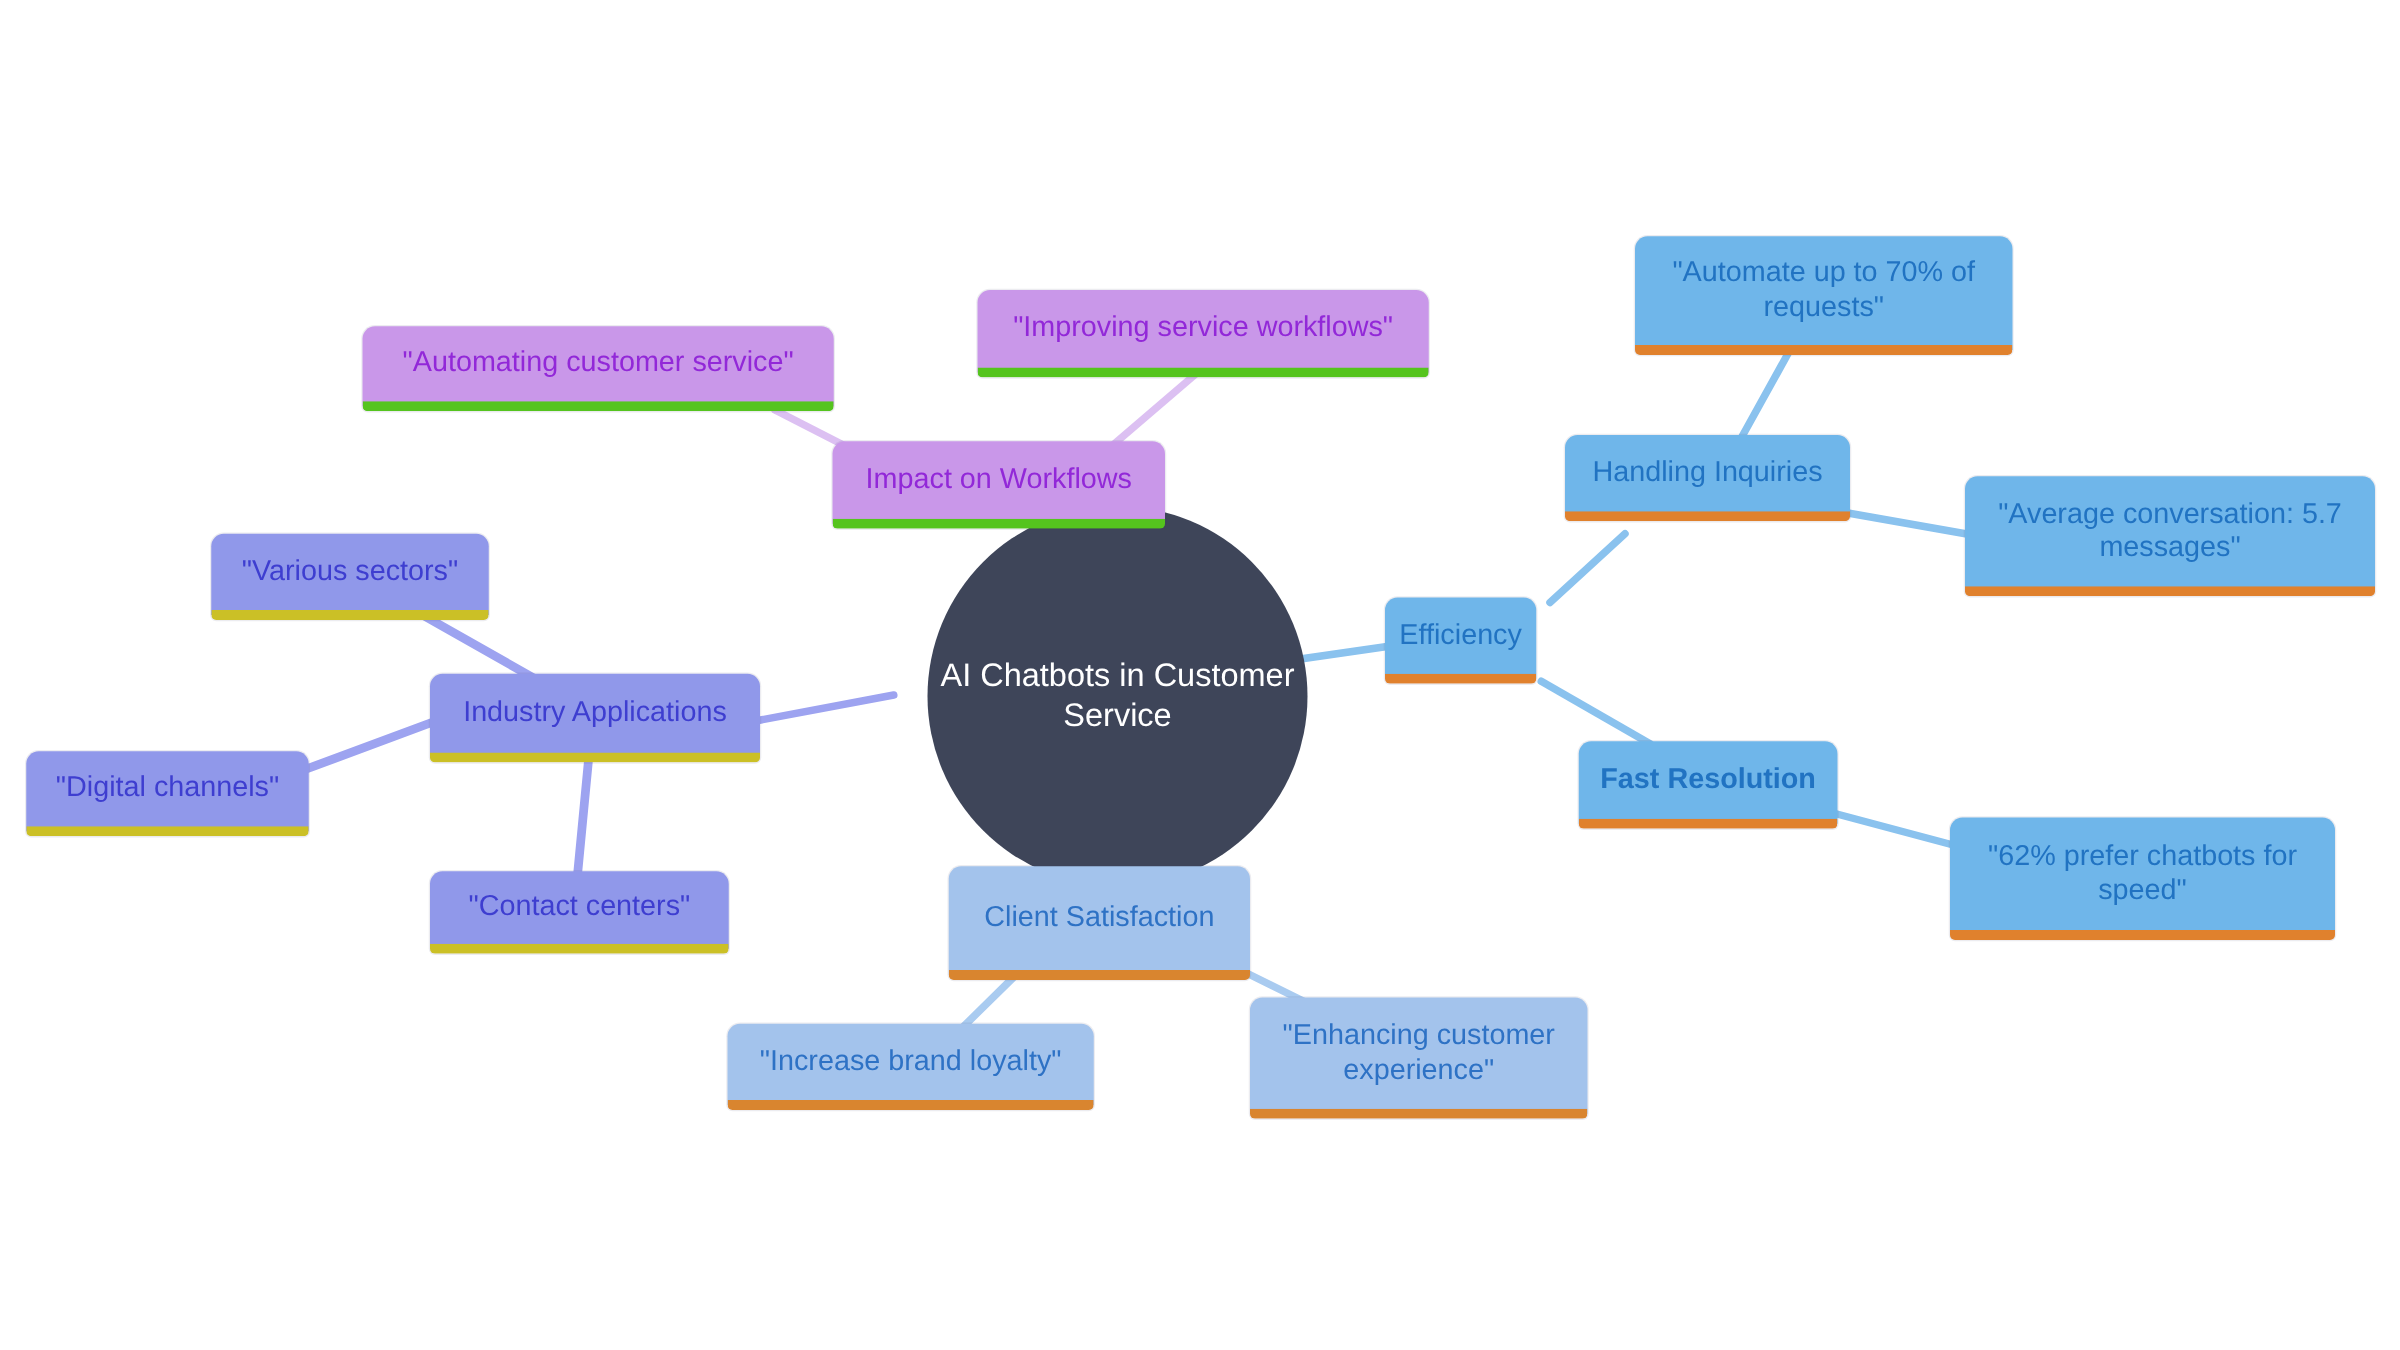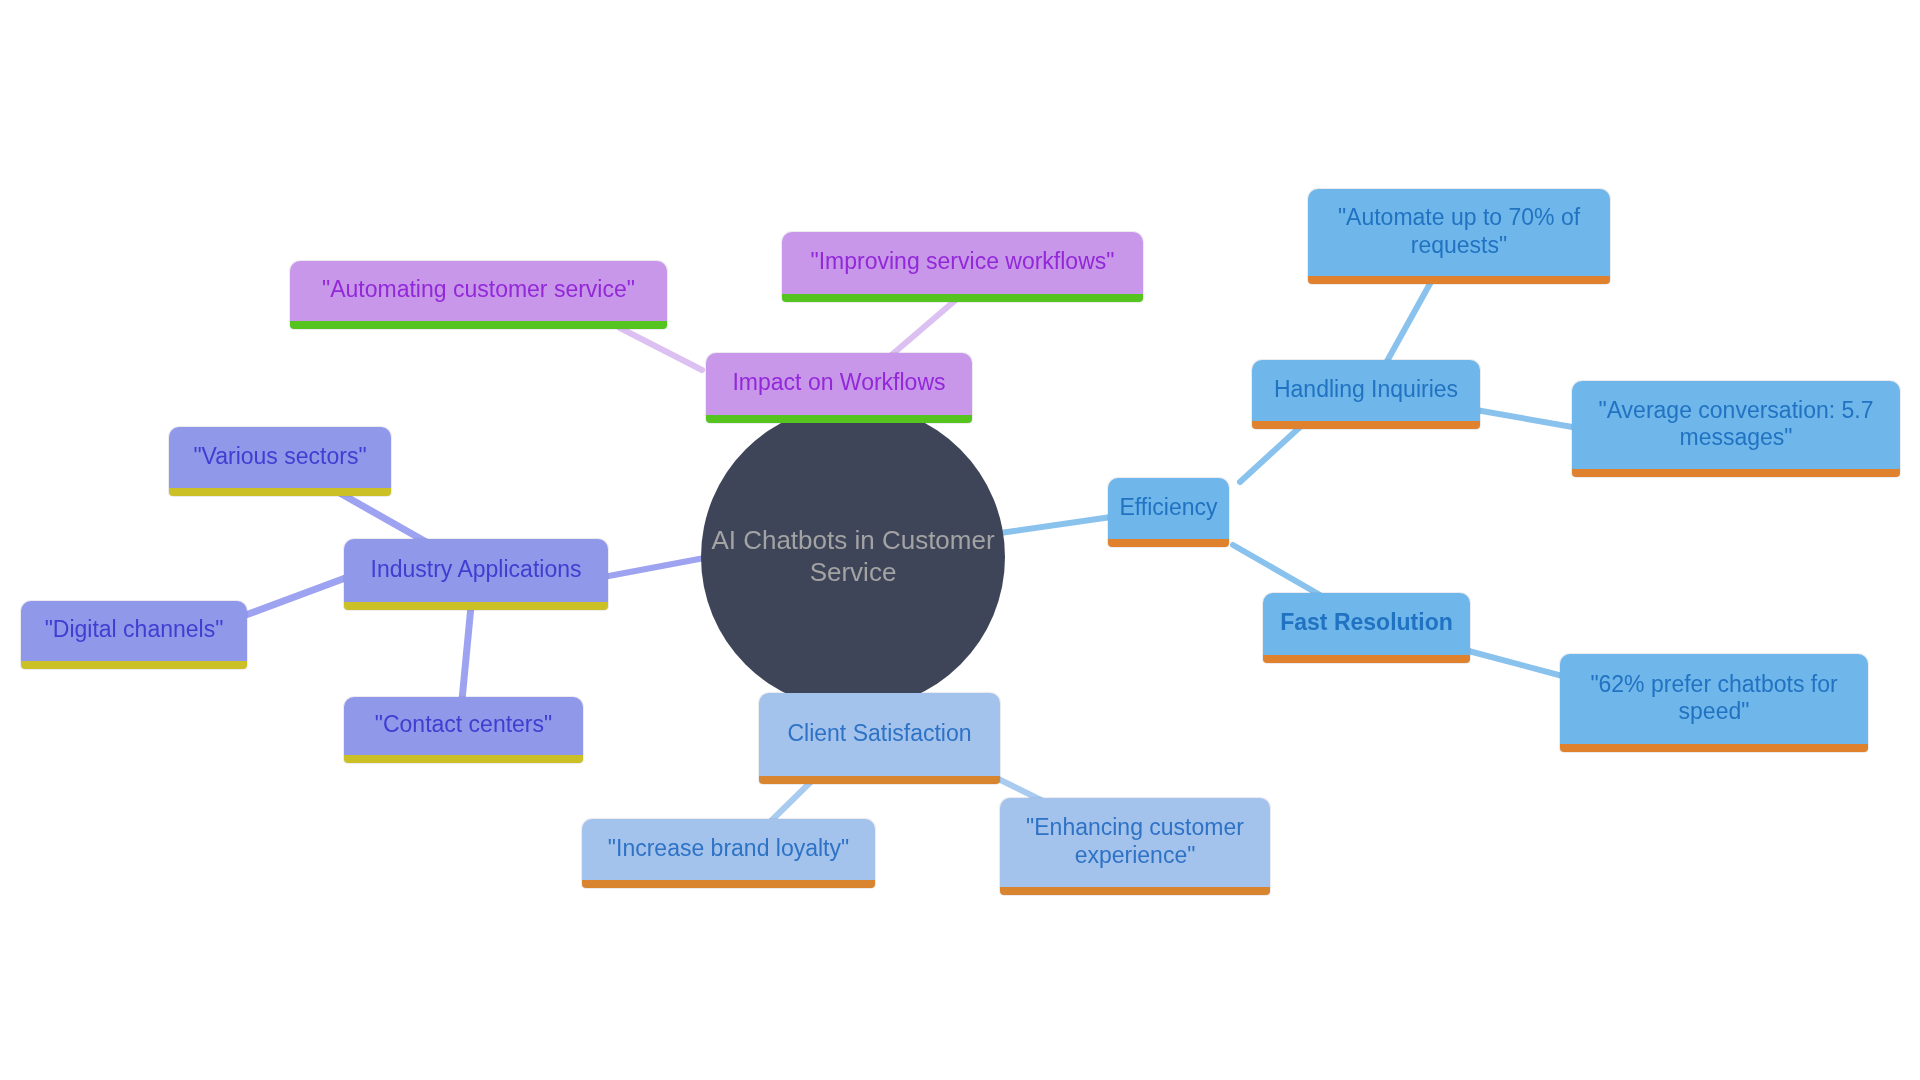--- a/index.html
+++ b/index.html
@@ -42,34 +42,34 @@
     <line x1="1240" y1="482" x2="1300" y2="427" stroke-width="6" stroke-linecap="round" style="stroke: rgb(138, 194, 238);"></line>
     <line x1="1432" y1="280" x2="1386" y2="363" stroke-width="6" stroke-linecap="round" style="stroke: rgb(138, 194, 238);"></line>
     <line x1="1476" y1="410" x2="1578" y2="428" stroke-width="6" stroke-linecap="round" style="stroke: rgb(138, 194, 238);"></line>
     <line x1="1233" y1="545" x2="1320" y2="595" stroke-width="6" stroke-linecap="round" style="stroke: rgb(138, 194, 238);"></line>
     <line x1="1465" y1="650" x2="1570" y2="678" stroke-width="6" stroke-linecap="round" style="stroke: rgb(138, 194, 238);"></line>
 
     <line x1="833" y1="760" x2="770" y2="822" stroke-width="6" stroke-linecap="round" style="stroke: rgb(169, 203, 240);"></line>
     <line x1="960" y1="760" x2="1045" y2="802" stroke-width="6" stroke-linecap="round" style="stroke: rgb(169, 203, 240);"></line>
   </svg>
 
-  <div class="center-node" style="left: 701px; top: 405px; width: 304px; height: 304px; background-color: rgb(62, 69, 89); color: #a3a3a3;">AI Chatbots in Customer
+  <div class="center-node" style="left: 742px; top: 405px; width: 304px; height: 304px; background-color: rgb(62, 69, 89); color: #ffffff;">AI Chatbots in Customer
 Service</div>
 
-  <div class="node" style="left: 666px; top: 353px; width: 266px; height: 70px; background-color: rgb(201, 151, 233); color: rgb(146, 40, 216); border-bottom-color: rgb(85, 196, 30); margin-left: 40px;">Impact on Workflows</div>
+  <div class="node" style="left: 666px; top: 353px; width: 266px; height: 70px; background-color: rgb(201, 151, 233); color: rgb(146, 40, 216); border-bottom-color: rgb(85, 196, 30);">Impact on Workflows</div>
   <div class="node" style="left: 290px; top: 261px; width: 377px; height: 68px; background-color: rgb(201, 151, 233); color: rgb(146, 40, 216); border-bottom-color: rgb(85, 196, 30);">"Automating customer service"</div>
   <div class="node" style="left: 782px; top: 232px; width: 361px; height: 70px; background-color: rgb(201, 151, 233); color: rgb(146, 40, 216); border-bottom-color: rgb(85, 196, 30);">"Improving service workflows"</div>
 
   <div class="node" style="left: 344px; top: 539px; width: 264px; height: 71px; background-color: rgb(144, 152, 234); color: rgb(62, 62, 208); border-bottom-color: rgb(203, 192, 38);">Industry Applications</div>
   <div class="node" style="left: 169px; top: 427px; width: 222px; height: 69px; background-color: rgb(144, 152, 234); color: rgb(62, 62, 208); border-bottom-color: rgb(203, 192, 38);">"Various sectors"</div>
   <div class="node" style="left: 21px; top: 601px; width: 226px; height: 68px; background-color: rgb(144, 152, 234); color: rgb(62, 62, 208); border-bottom-color: rgb(203, 192, 38);">"Digital channels"</div>
   <div class="node" style="left: 344px; top: 697px; width: 239px; height: 66px; background-color: rgb(144, 152, 234); color: rgb(62, 62, 208); border-bottom-color: rgb(203, 192, 38);">"Contact centers"</div>
 
   <div class="node" style="left: 1108px; top: 478px; width: 121px; height: 69px; background-color: rgb(111, 182, 234); color: rgb(33, 115, 194); border-bottom-color: rgb(224, 129, 45);">Efficiency</div>
-  <div class="node" style="left: 1252px; top: 360px; width: 228px; height: 69px; background-color: rgb(111, 182, 234); color: rgb(33, 115, 194); border-bottom-color: rgb(224, 129, 45);">Handling Inquiries</div>
+  <div class="node" style="left: 1252px; top: 348px; width: 228px; height: 69px; background-color: rgb(111, 182, 234); color: rgb(33, 115, 194); border-bottom-color: rgb(224, 129, 45);">Handling Inquiries</div>
   <div class="node" style="left: 1308px; top: 189px; width: 302px; height: 95px; background-color: rgb(111, 182, 234); color: rgb(33, 115, 194); border-bottom-color: rgb(224, 129, 45);">"Automate up to 70% of
 requests"</div>
   <div class="node" style="left: 1572px; top: 381px; width: 328px; height: 96px; background-color: rgb(111, 182, 234); color: rgb(33, 115, 194); border-bottom-color: rgb(224, 129, 45);">"Average conversation: 5.7
 messages"</div>
   <div class="node" style="left: 1263px; top: 593px; width: 207px; height: 70px; background-color: rgb(111, 182, 234); color: rgb(33, 115, 194); border-bottom-color: rgb(224, 129, 45); font-weight: bold;">Fast Resolution</div>
   <div class="node" style="left: 1560px; top: 654px; width: 308px; height: 98px; background-color: rgb(111, 182, 234); color: rgb(33, 115, 194); border-bottom-color: rgb(224, 129, 45);">"62% prefer chatbots for
 speed"</div>
 
   <div class="node" style="left: 759px; top: 693px; width: 241px; height: 91px; background-color: rgb(163, 195, 236); color: rgb(46, 114, 197); border-bottom-color: rgb(217, 133, 47);">Client Satisfaction</div>
   <div class="node" style="left: 582px; top: 819px; width: 293px; height: 69px; background-color: rgb(163, 195, 236); color: rgb(46, 114, 197); border-bottom-color: rgb(217, 133, 47);">"Increase brand loyalty"</div>

